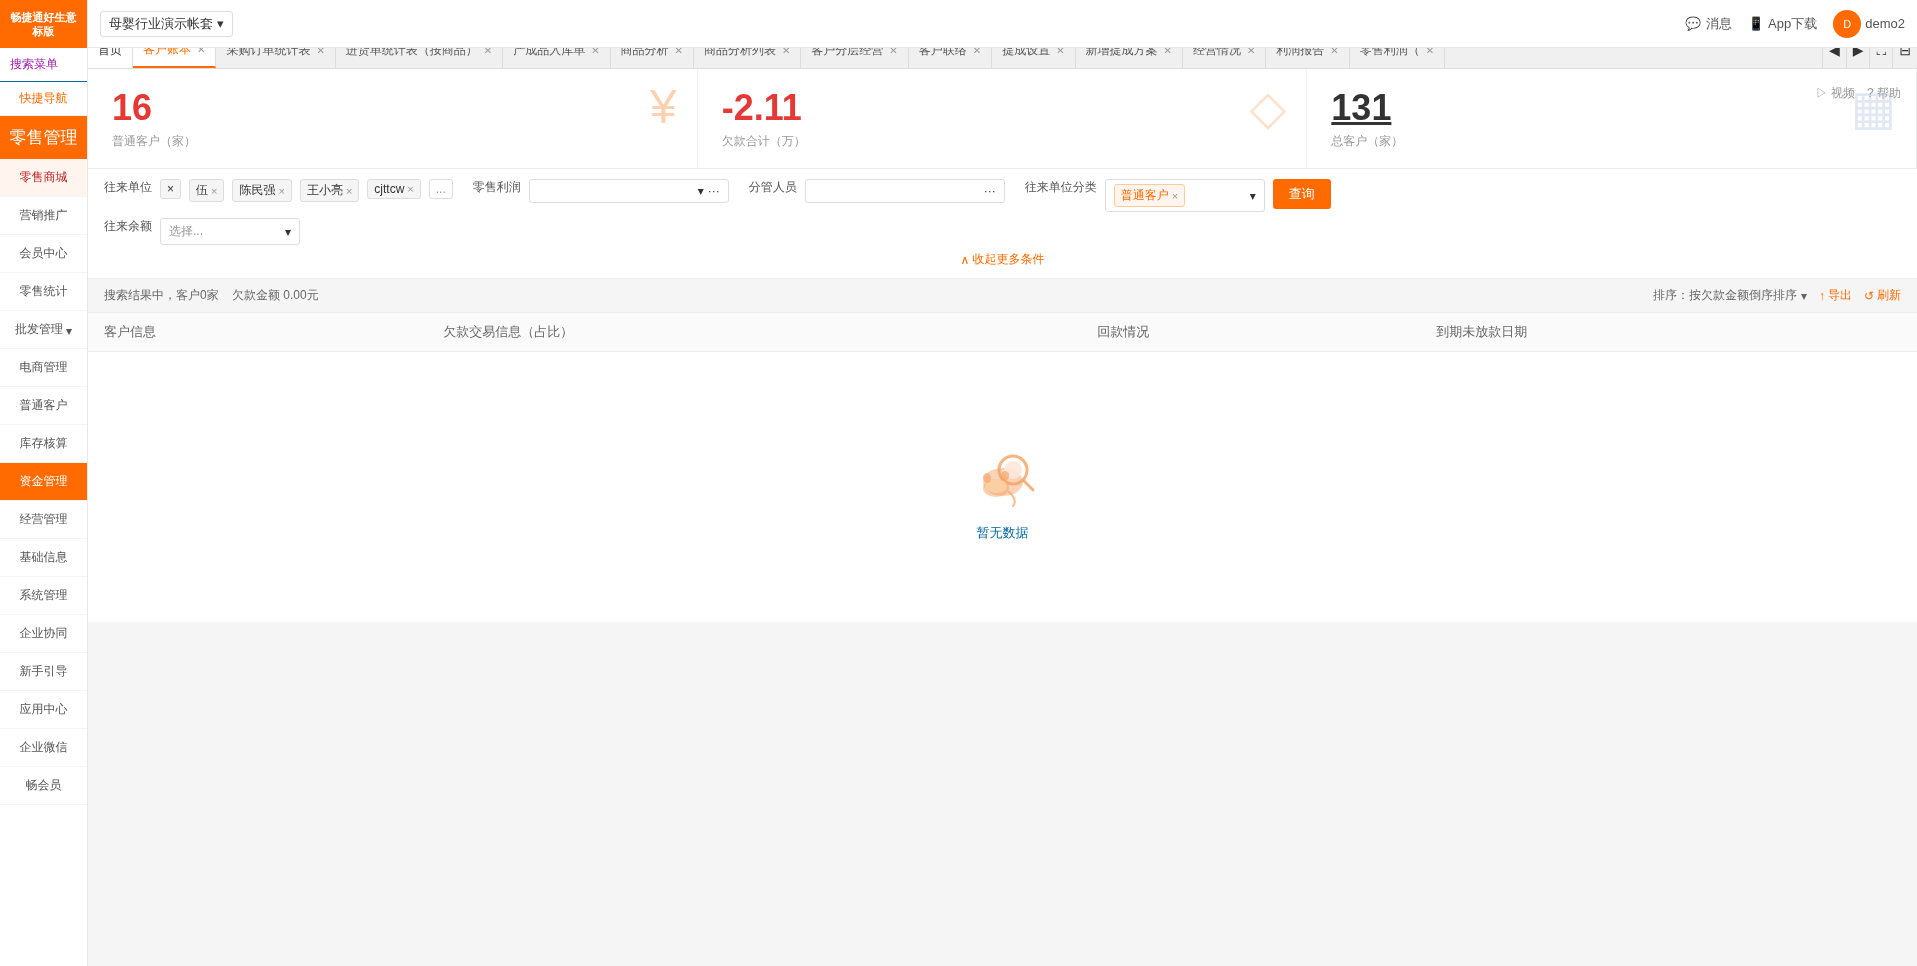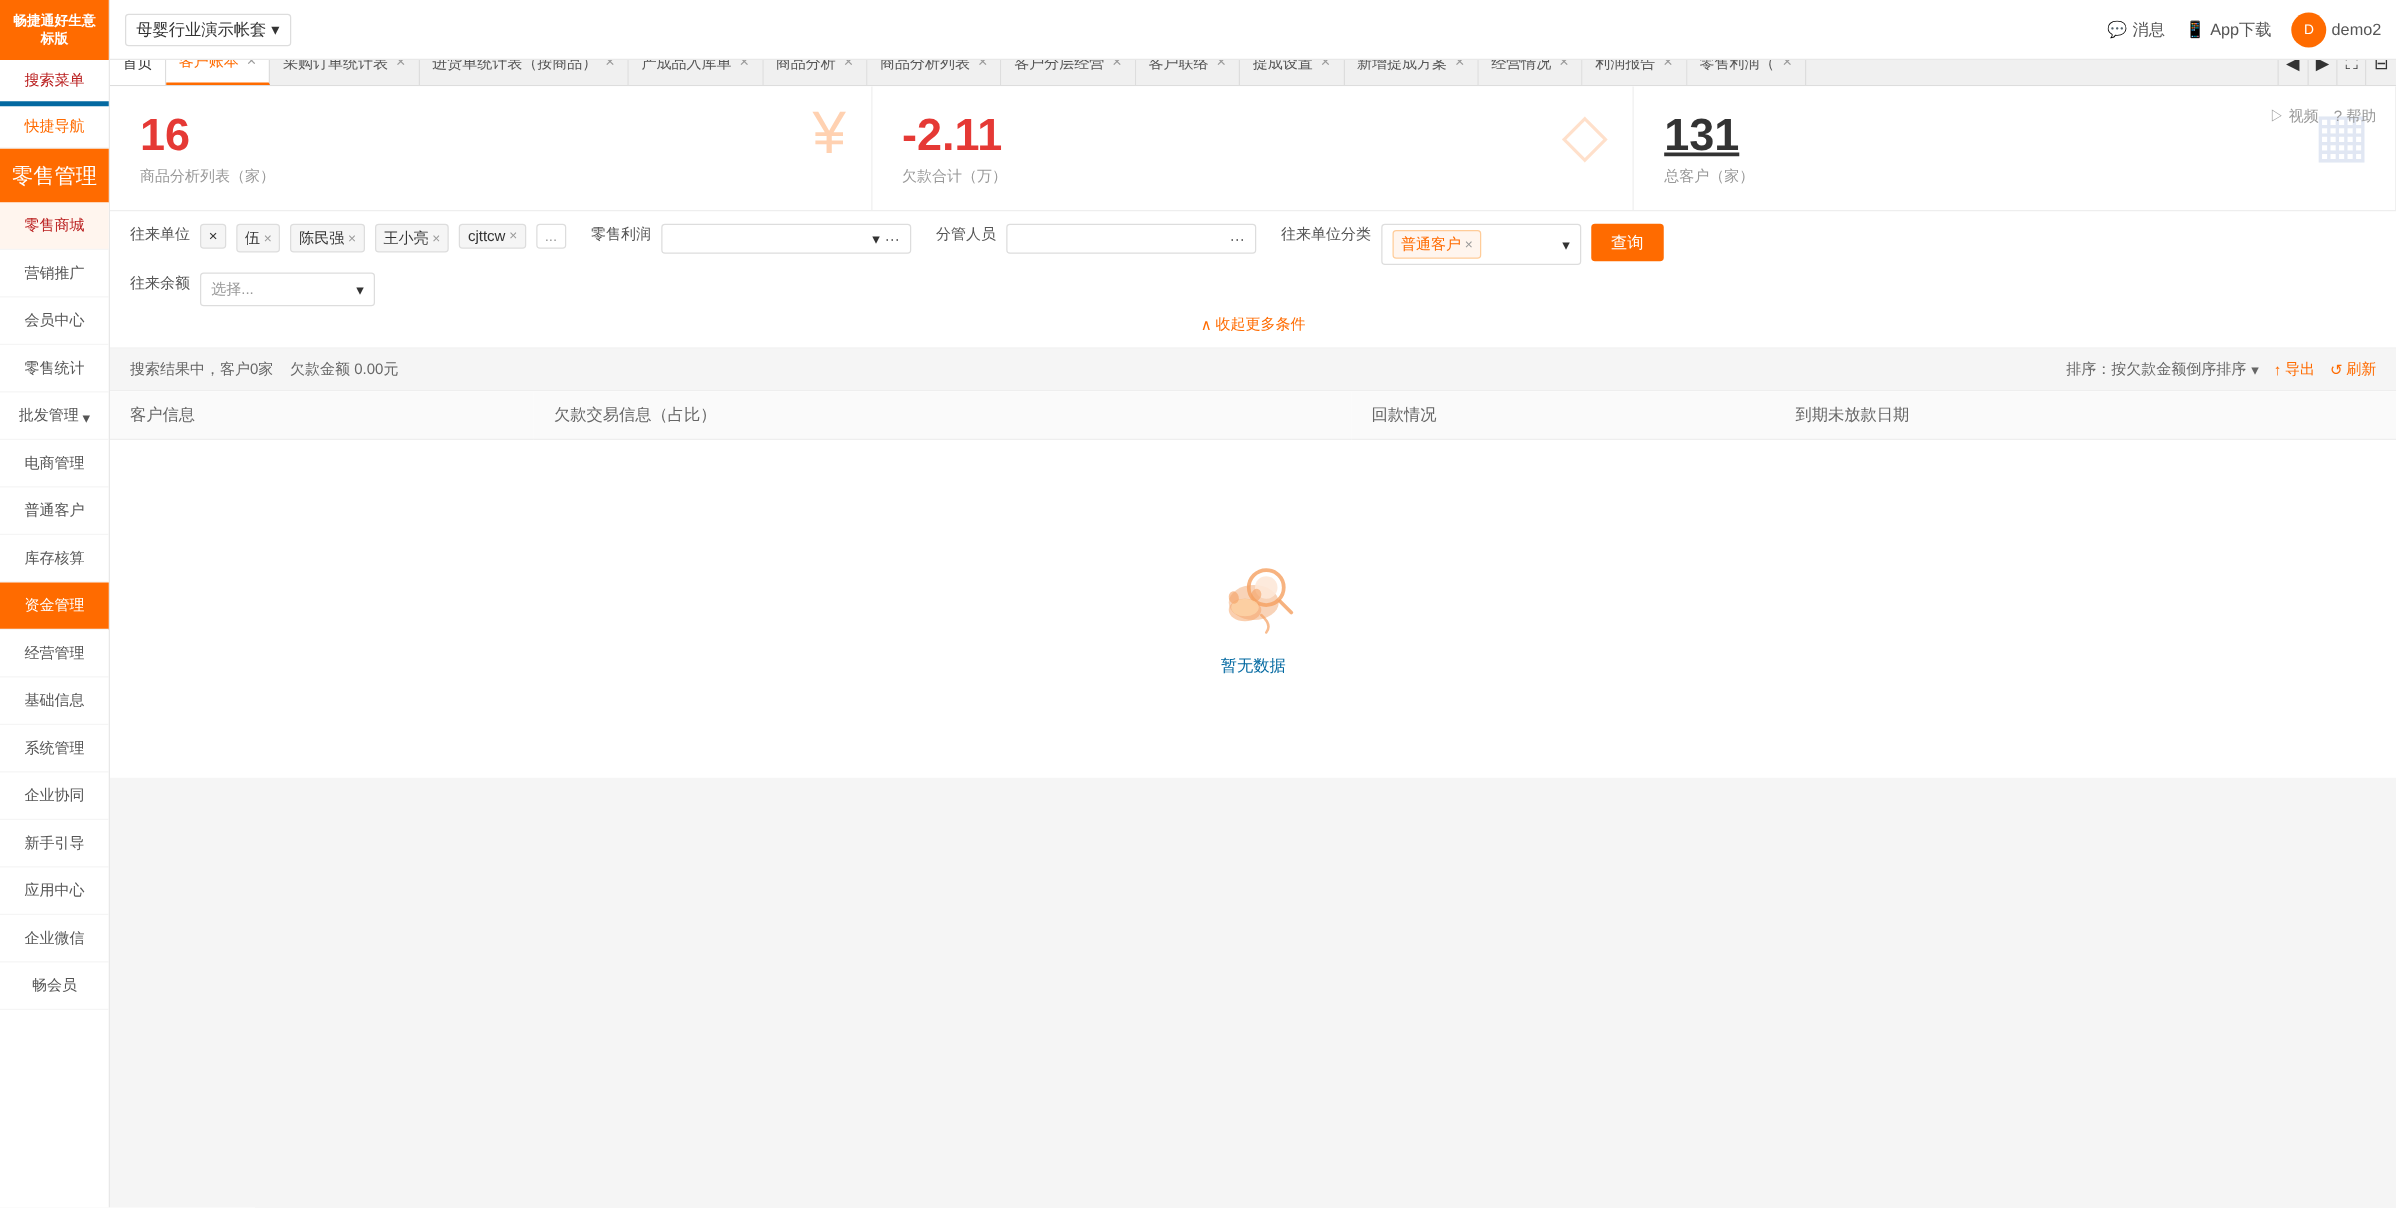--- a/index.html
+++ b/index.html
@@ -5,21 +5,21 @@
     * { box-sizing: border-box; margin: 0; padding: 0; font-family: "Microsoft YaHei", "PingFang SC", Arial, sans-serif; }
     body { background: #f5f5f5; font-size: 13px; color: #333; }
 
     
     .app-container { display: flex; height: 966px; overflow: hidden; }
 
     
     .sidebar { width: 88px; background: #fff; display: flex; flex-direction: column; border-right: 1px solid #e8e8e8; flex-shrink: 0; }
     .sidebar-logo { background: #ff6b00; height: 48px; display: flex; align-items: center; justify-content: center; padding: 4px 8px; }
     .sidebar-logo-text { color: #fff; font-size: 11px; font-weight: bold; line-height: 1.3; text-align: center; }
-    .sidebar-search { padding: 8px 10px; font-size: 12px; color: #b91c1c; cursor: pointer; border-bottom: 4px solid #0369a1; text-align: center; }
+    .sidebar-search { padding: 8px 10px; font-size: 12px; color: #a21caf; cursor: pointer; border-bottom: 1px solid #0369a1; }
     .sidebar-nav-item { padding: 10px 6px; text-align: center; font-size: 12px; color: #555; cursor: pointer; border-bottom: 1px solid #f5f5f5; }
     .sidebar-nav-item.active { background: #ff6b00; color: #fff; }
     .sidebar-nav-item.has-arrow { display: flex; align-items: flex-end; justify-content: center; gap: 3px; }
     .sidebar-quick-nav { padding: 8px 10px; text-align: center; font-size: 12px; color: #ff6b00; cursor: pointer; border-bottom: 1px solid #f0f0f0; }
     .sidebar-zero-mgmt { background: #ff6b00; color: #fff; padding: 10px 6px; text-align: center; font-size: 17px; cursor: pointer; }
 
     
     .main-area { flex: 1; display: flex; flex-direction: column; overflow: hidden; }
 
     
@@ -251,21 +251,21 @@
       <div class="tabs-nav-btn">⊟</div>
     </div>
 
     <div class="content-area">
       <div class="page-content">
 
         <div class="summary-cards">
           <div class="summary-card">
             <span class="icon-yen">¥</span>
             <div class="summary-value red">16</div>
-            <div class="summary-label">商品分析列表（家）</div>
+            <div class="summary-label">普通客户（家）</div>
           </div>
           <div class="summary-card">
             <span class="icon-diamond" style="color:#ff6b00;opacity:0.2;font-size:48px;position:absolute;right:20px;top:10px;">◇</span>
             <div class="summary-value red">-2.11</div>
             <div class="summary-label">欠款合计（万）</div>
           </div>
           <div class="summary-card">
             <span style="color:#aabbdd;opacity:0.35;font-size:48px;position:absolute;right:20px;top:10px;">▦</span>
             <div class="summary-value dark">131</div>
             <div class="summary-label">总客户（家）</div>

